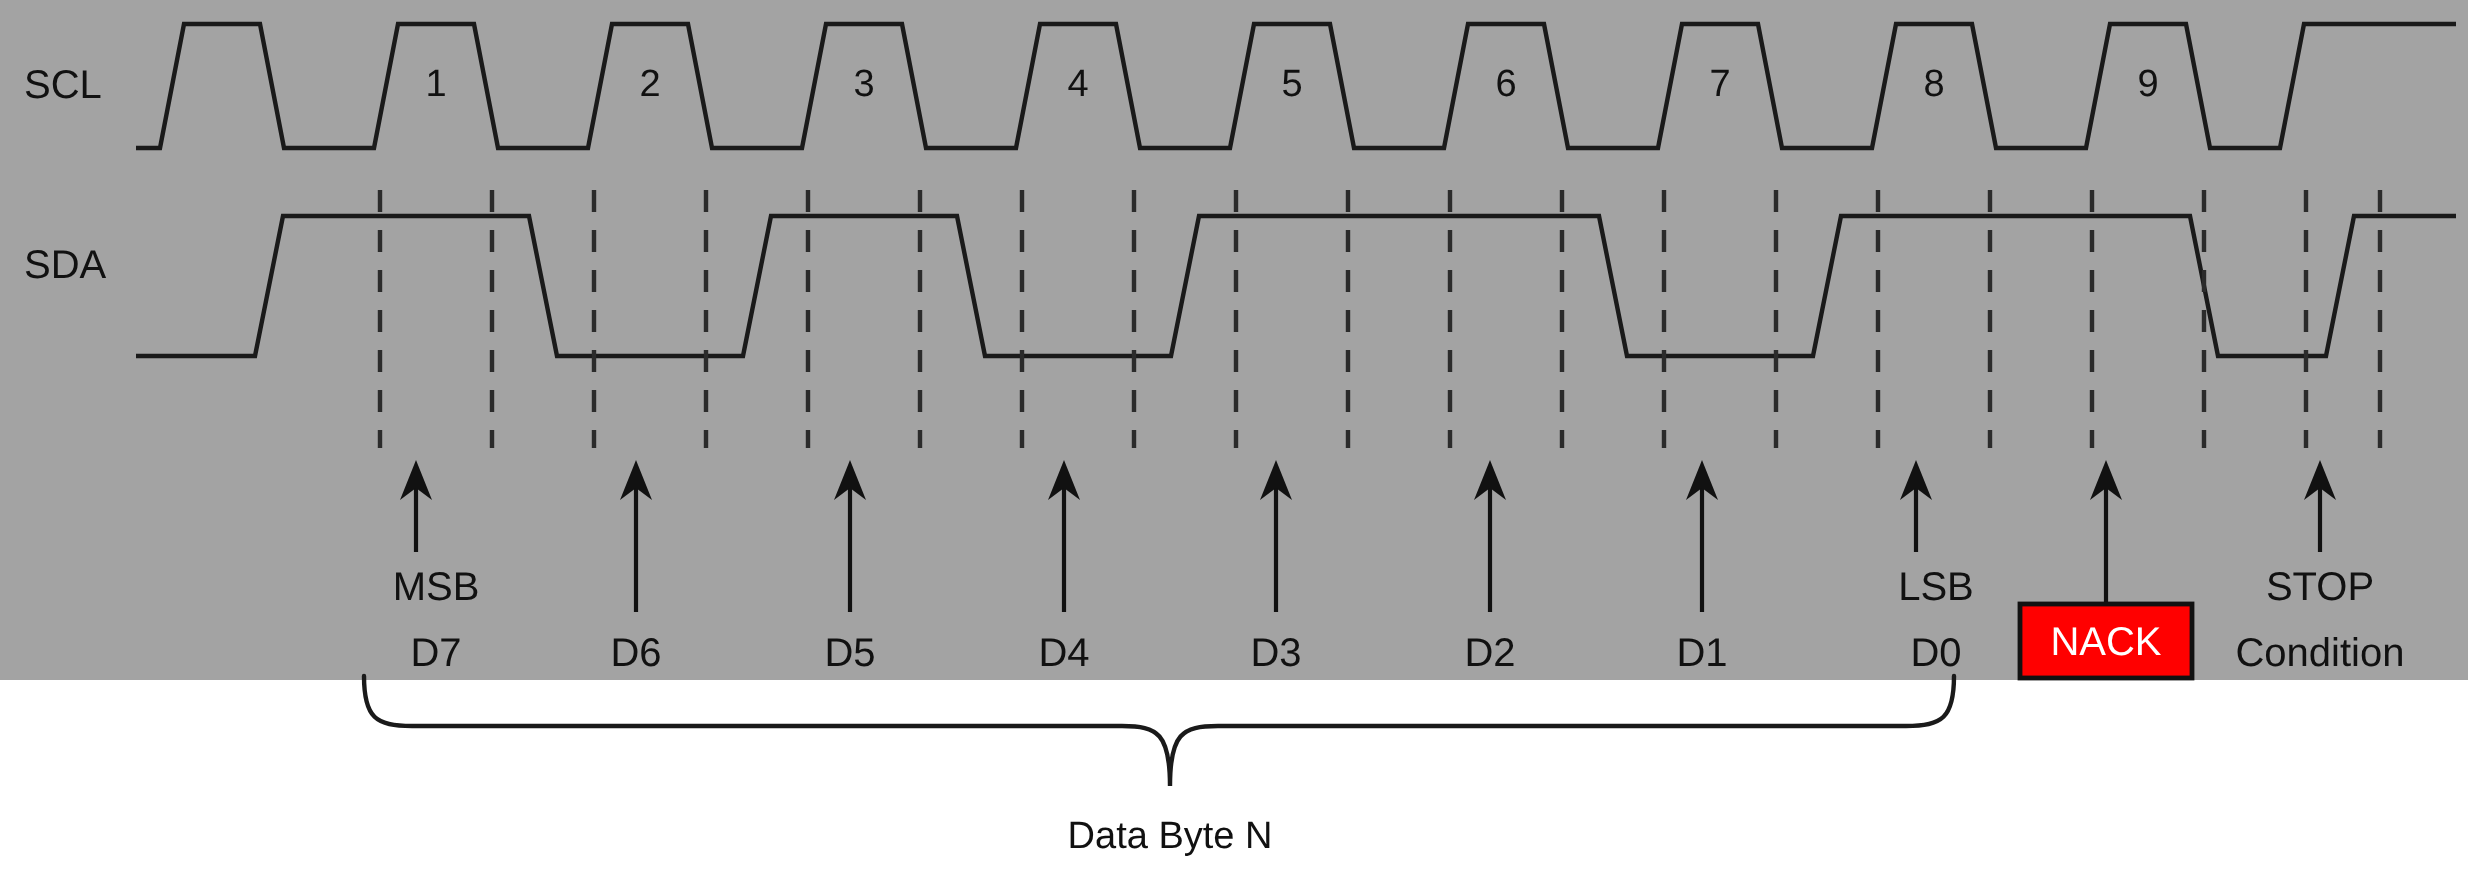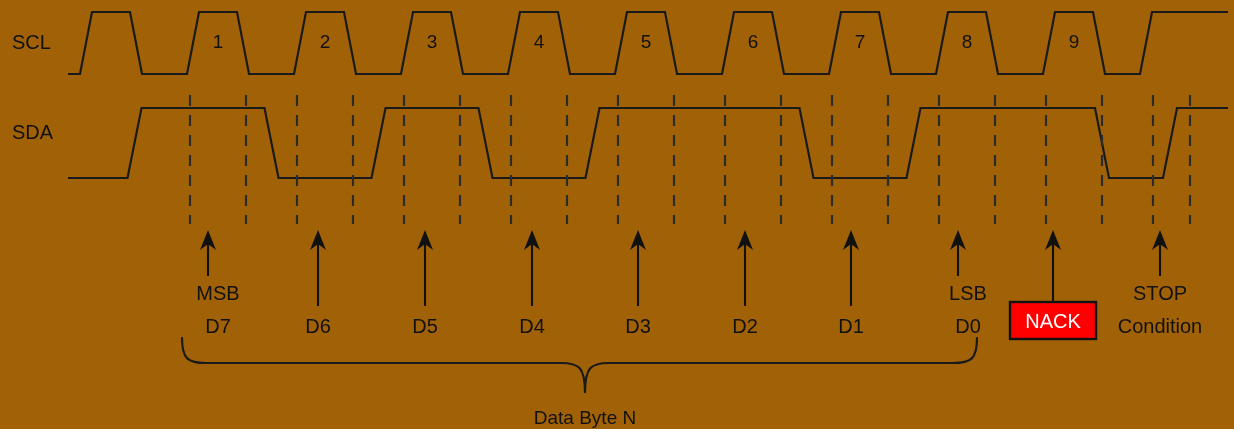--- a/index.html
+++ b/index.html
@@ -9,22 +9,22 @@
   }
   body {
     width: 1234px;
     height: 444px;
     font-family: "Liberation Sans", sans-serif;
     overflow: hidden;
   }
   #diagram-root {
     position: relative;
     width: 1234px;
-    height: 429px;
-    background: #a16207;
+    height: 340px;
+    background: #a3a3a3;
   }
   svg#timing-svg {
     display: block;
     width: 1234px;
     height: 444px;
   }
   .wave-line {
     fill: none;
     stroke: #1a1a1a;
     stroke-width: 2.2;

